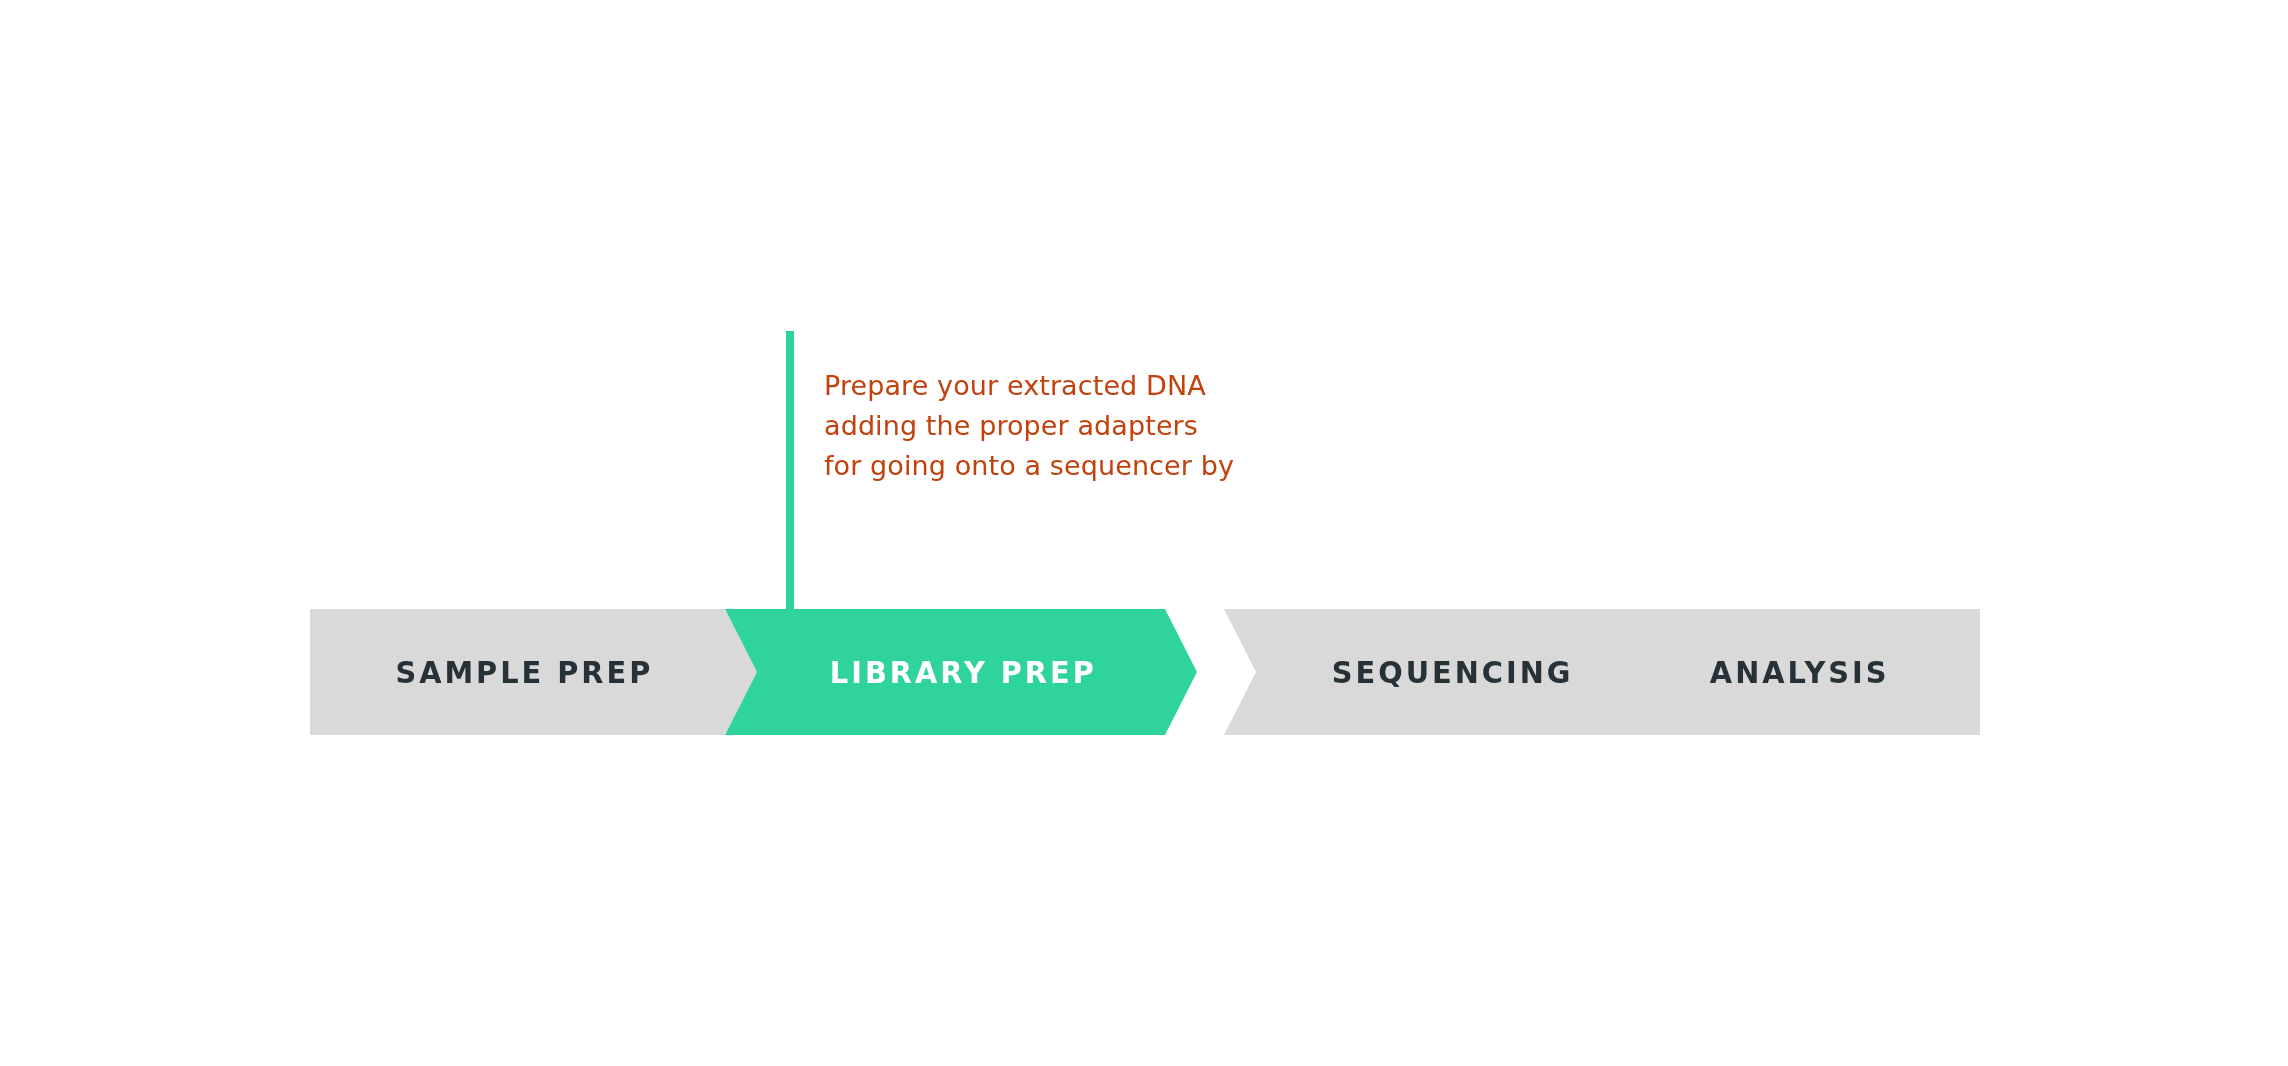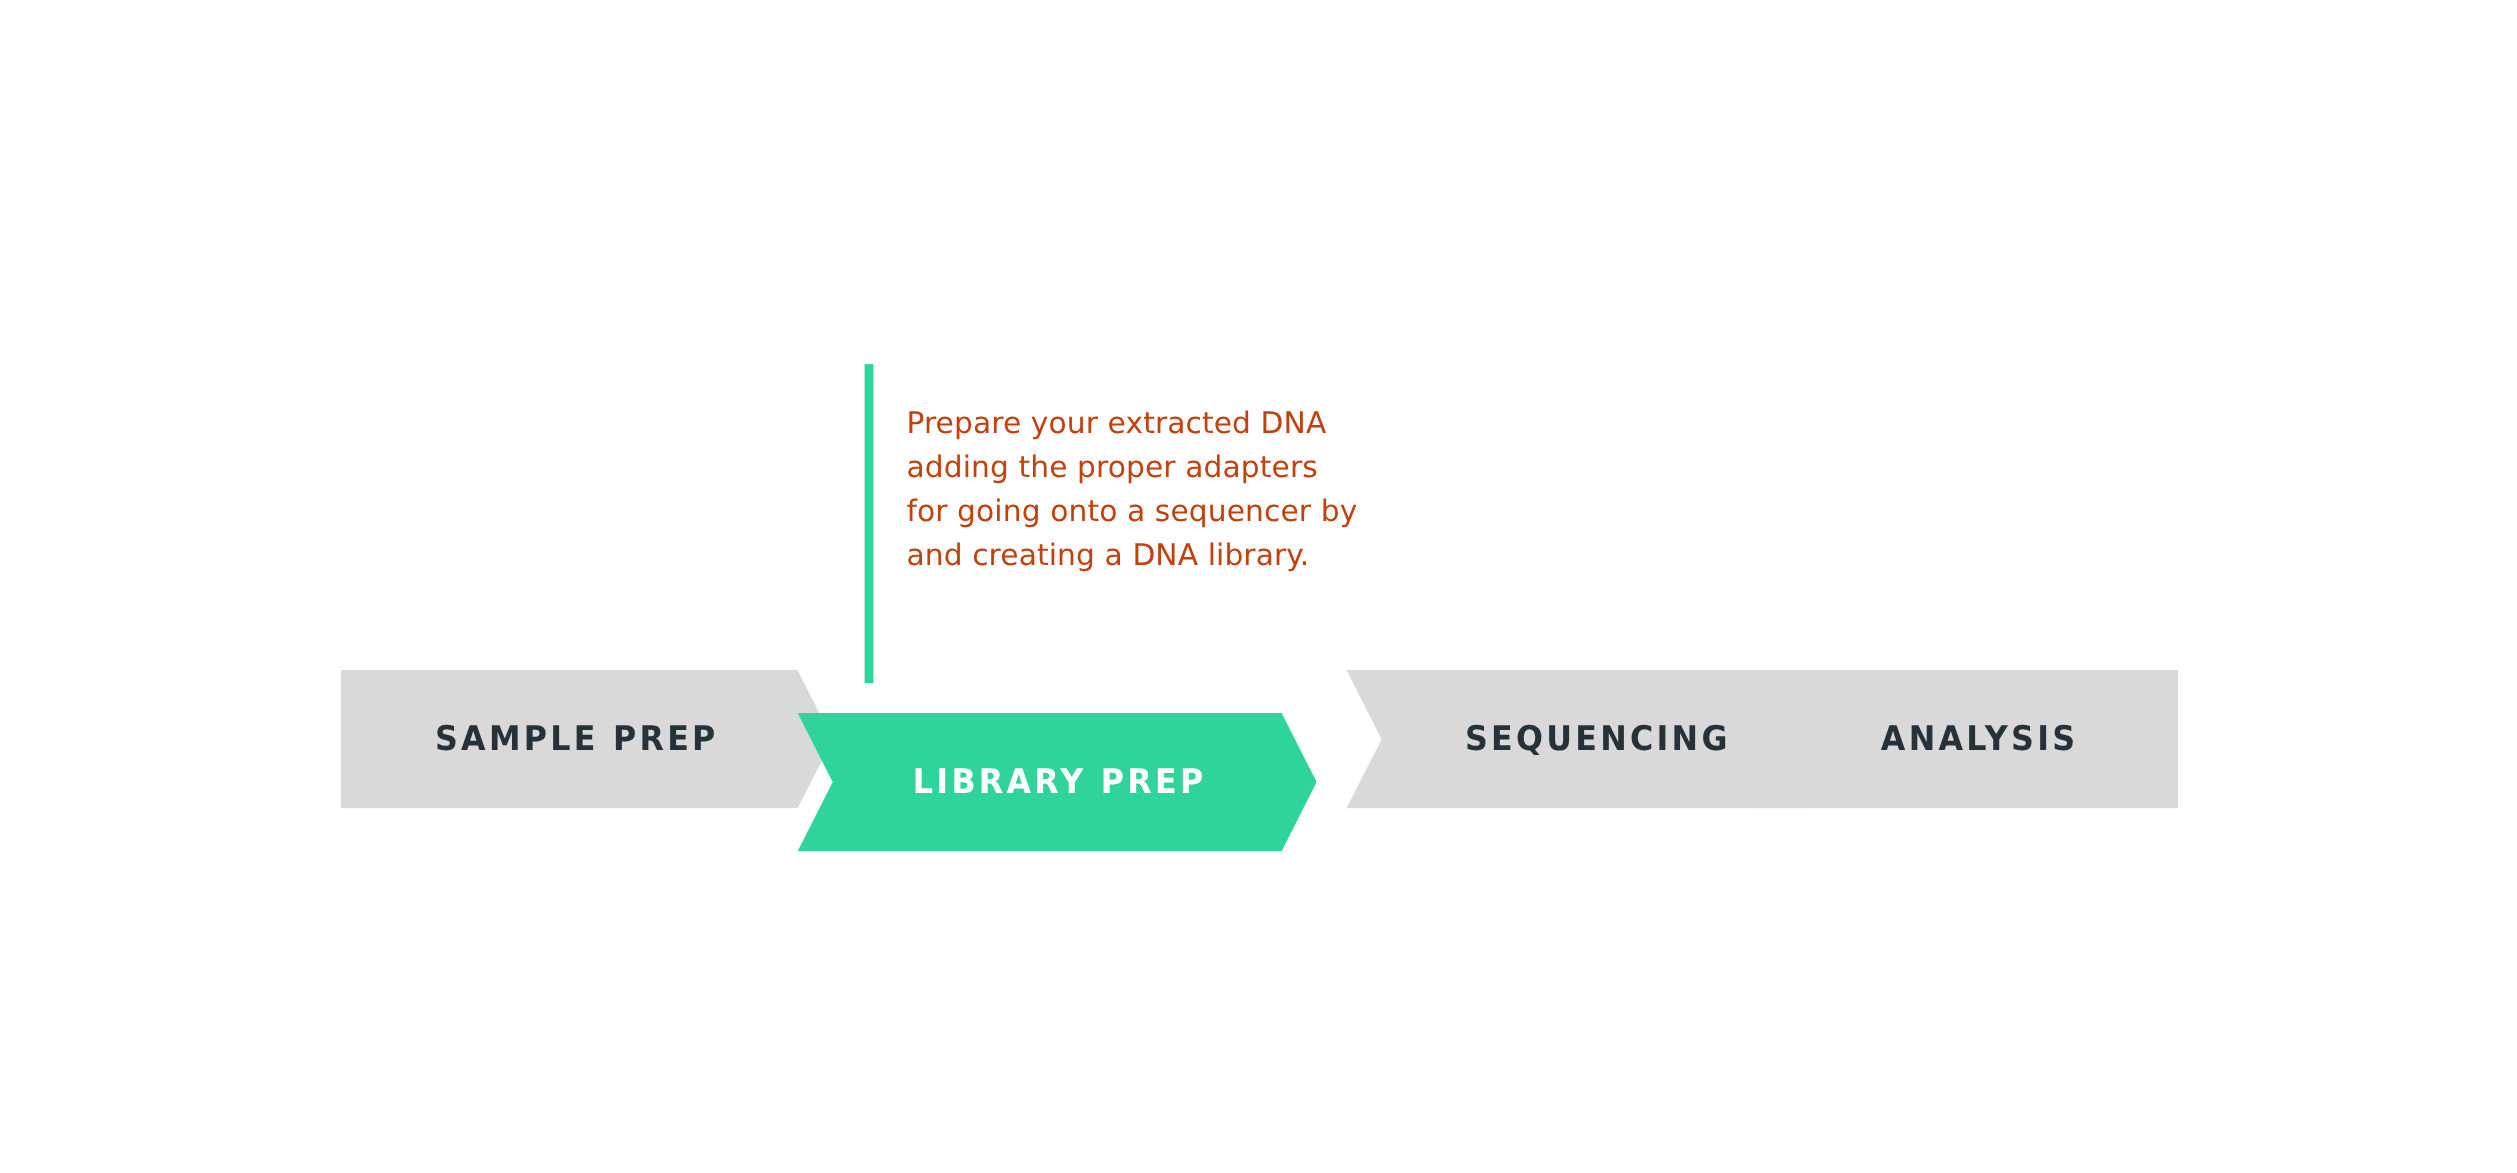--- a/index.html
+++ b/index.html
@@ -76,21 +76,20 @@
     left: 0px;
     width: 447px;
     background: #d9d9d9;
     clip-path: polygon(0 0, 415px 0, 447px 63px, 415px 126px, 0 126px);
   }
   .seg-2 {
     left: 415px;
     width: 472px;
     background: #2fd49b;
     clip-path: polygon(0 0, 440px 0, 472px 63px, 440px 126px, 0 126px, 32px 63px);
-    margin-top: 39px;
   }
   .seg-3 {
     left: 914px;
     width: 447px;
     background: #d9d9d9;
     clip-path: polygon(0 0, 415px 0, 447px 63px, 415px 126px, 0 126px, 32px 63px);
   }
   .seg-4 {
     left: 1286px;
     width: 384px;
@@ -111,21 +110,20 @@
 <body>
 
 <div id="stage">
 
   <div class="connector"></div>
 
   <div class="callout">
     <div class="callout-line">Prepare your extracted DNA</div>
     <div class="callout-line">adding the proper adapters</div>
     <div class="callout-line">for going onto a sequencer by</div>
-    <div class="callout-line">and creating a DNA library.</div>
   </div>
 
   <div class="process-bar">
 
     <div class="seg seg-1">
       <span class="seg-label label-dark">SAMPLE PREP</span>
     </div>
 
     <div class="seg seg-2">
       <span class="seg-label label-light">LIBRARY PREP</span>

